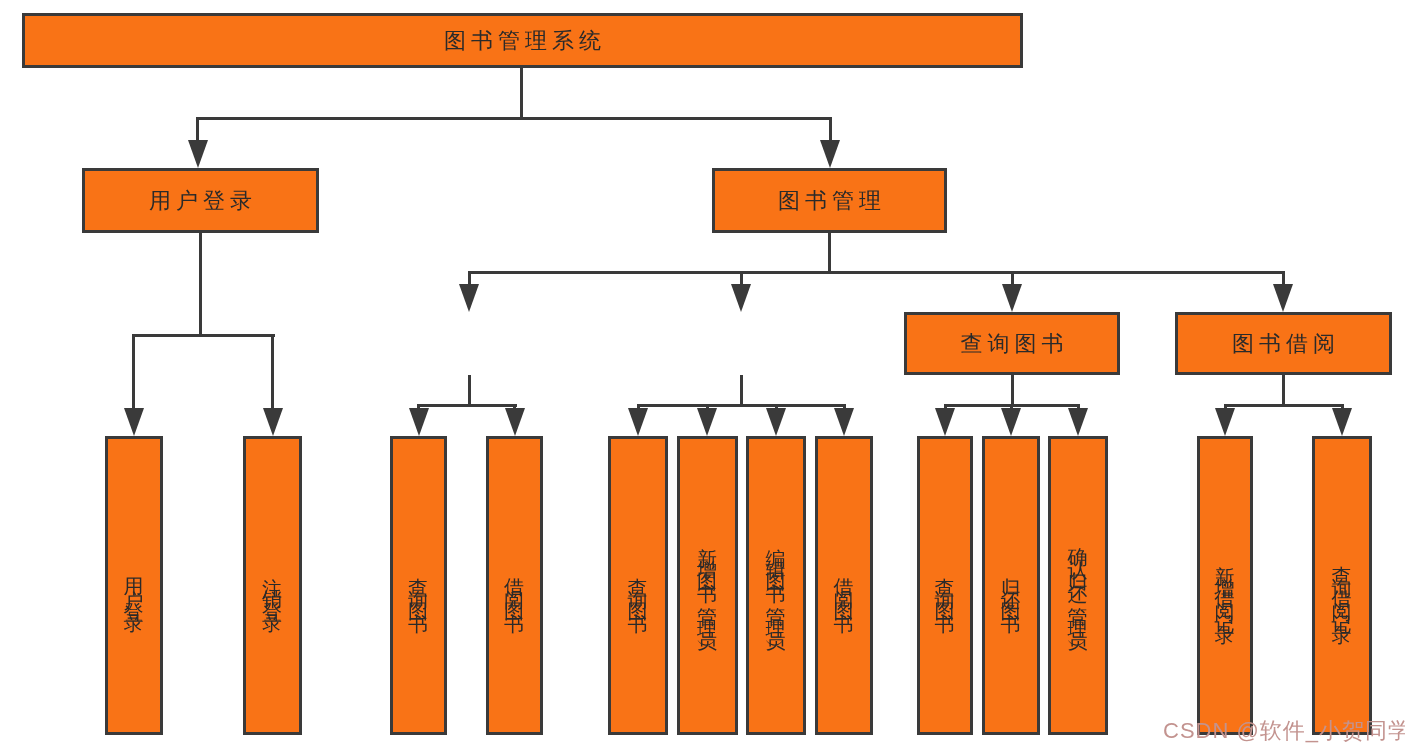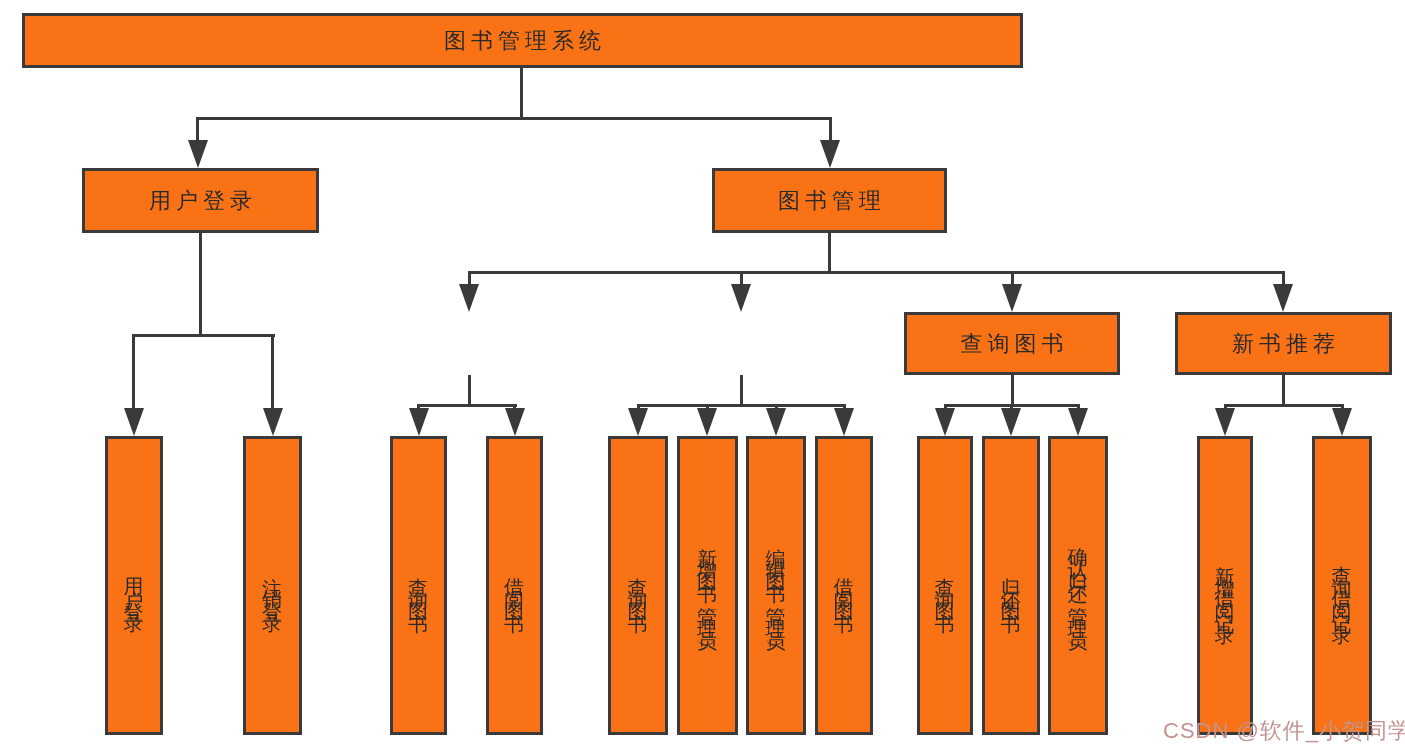--- a/index.html
+++ b/index.html
@@ -63,21 +63,21 @@
 <body>
 
 <div class="canvas">
 
   <div class="box box-h" style="left:22px; top:13px; width:1001px; height:55px;">图书管理系统</div>
 
   <div class="box box-h" style="left:82px; top:168px; width:237px; height:65px;">用户登录</div>
   <div class="box box-h" style="left:712px; top:168px; width:235px; height:65px;">图书管理</div>
 
   <div class="box box-h" style="left:904px; top:312px; width:216px; height:63px;">查询图书</div>
-  <div class="box box-h" style="left:1175px; top:312px; width:217px; height:63px;">新书推荐</div>
+  <div class="box box-h" style="left:1175px; top:312px; width:217px; height:63px;">图书借阅</div>
 
   <div class="box box-v" style="left:105px; top:436px; width:58px; height:299px;">
       <span>用户登录</span>
     </div>
   <div class="box box-v" style="left:243px; top:436px; width:59px; height:299px;">
       <span>注销登录</span>
     </div>
 
   <div class="box box-v" style="left:390px; top:436px; width:57px; height:299px;">
       <span>查询图书</span>

